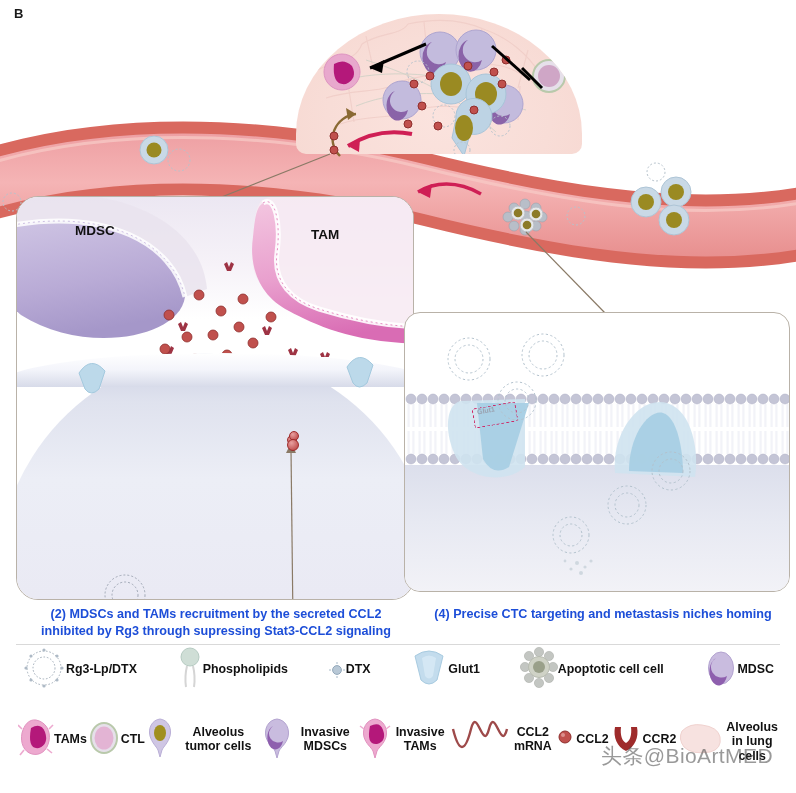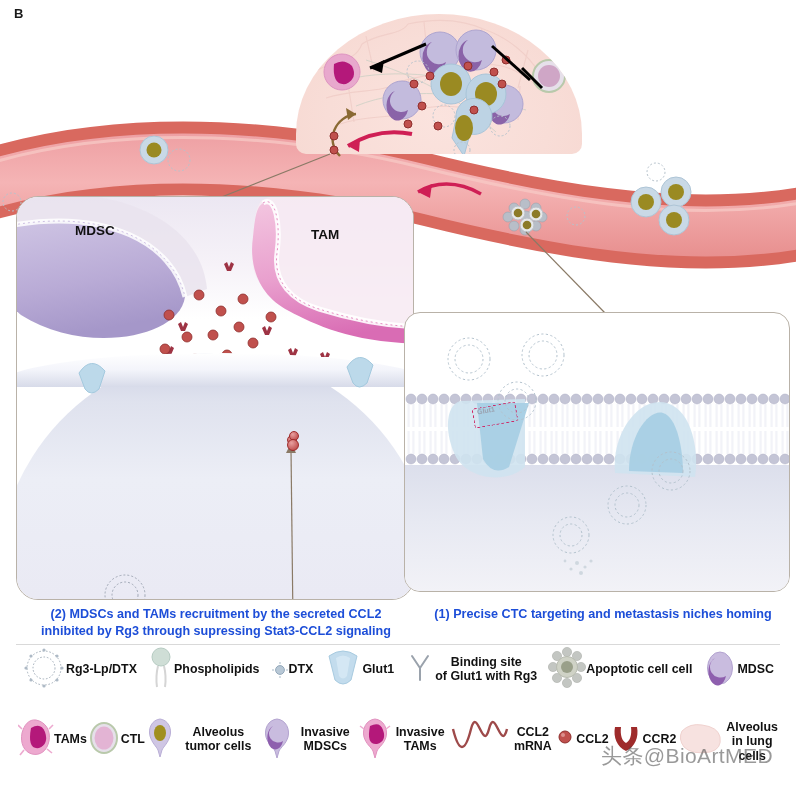--- a/index.html
+++ b/index.html
@@ -573,21 +573,21 @@
       <circle cx="166" cy="256" r="1.6"></circle>
         <circle cx="176" cy="260" r="2"></circle>
       <circle cx="186" cy="248" r="1.6"></circle>
         <circle cx="160" cy="248" r="1.4"></circle>
     </g>
   </svg>
 </div>
 
 <div class="abs caption" id="cap-left" style="white-space:pre-line;">(2) MDSCs and TAMs recruitment by the secreted CCL2
 inhibited by Rg3 through supressing Stat3-CCL2 signaling</div>
-<div class="abs caption" id="cap-right">(1) Precise CTC targeting and metastasis niches homing</div>
+<div class="abs caption" id="cap-right">(4) Precise CTC targeting and metastasis niches homing</div>
 
 <div class="abs" id="legend-divider"></div>
 <div class="abs" id="legend">
 
   <div class="legend-row" id="legend-row-1">
 
     <div class="legend-item">
       <div class="legend-icon">
         <svg width="44" height="44" viewBox="0 0 44 44">
           <g fill="none" stroke="#9aa6b2" stroke-width=".9" stroke-dasharray="1.6 1.8">
@@ -639,33 +639,20 @@
     <div class="legend-item">
       <div class="legend-icon">
         <svg width="38" height="44" viewBox="0 0 38 44">
           <path d="M5,10 Q19,0 33,10 L27,34 Q19,42 11,34 Z" fill="#c3dced" stroke="#a8cbe0"></path>
           <path d="M12,12 Q19,7 26,12 L23,30 Q19,35 15,30 Z" fill="#d9ebf5" opacity=".75"></path>
         </svg>
       </div>
       <div class="legend-text">Glut1</div>
     </div>
 
-    <div class="legend-item">
-      <div class="legend-icon">
-        <svg width="30" height="44" viewBox="0 0 30 44">
-          <g stroke="#9aa2ac" stroke-width="2" fill="none" stroke-linecap="round">
-            <path d="M15,34 L15,22"></path>
-              <path d="M15,22 L7,10"></path>
-              <path d="M15,22 L23,10"></path>
-          </g>
-        </svg>
-      </div>
-      <div class="legend-text">Binding site
-of Glut1 with Rg3</div>
-    </div>
 
 
     <div class="legend-item">
       <div class="legend-icon">
         <svg width="38" height="44" viewBox="0 0 38 44">
           <g fill="#c3c6c2" stroke="#abafaa" stroke-width=".6">
             <circle cx="19" cy="6" r="4.6"></circle>
               <circle cx="29" cy="10" r="4.6"></circle>
             <circle cx="33" cy="21" r="4.6"></circle>
               <circle cx="29" cy="32" r="4.6"></circle>

